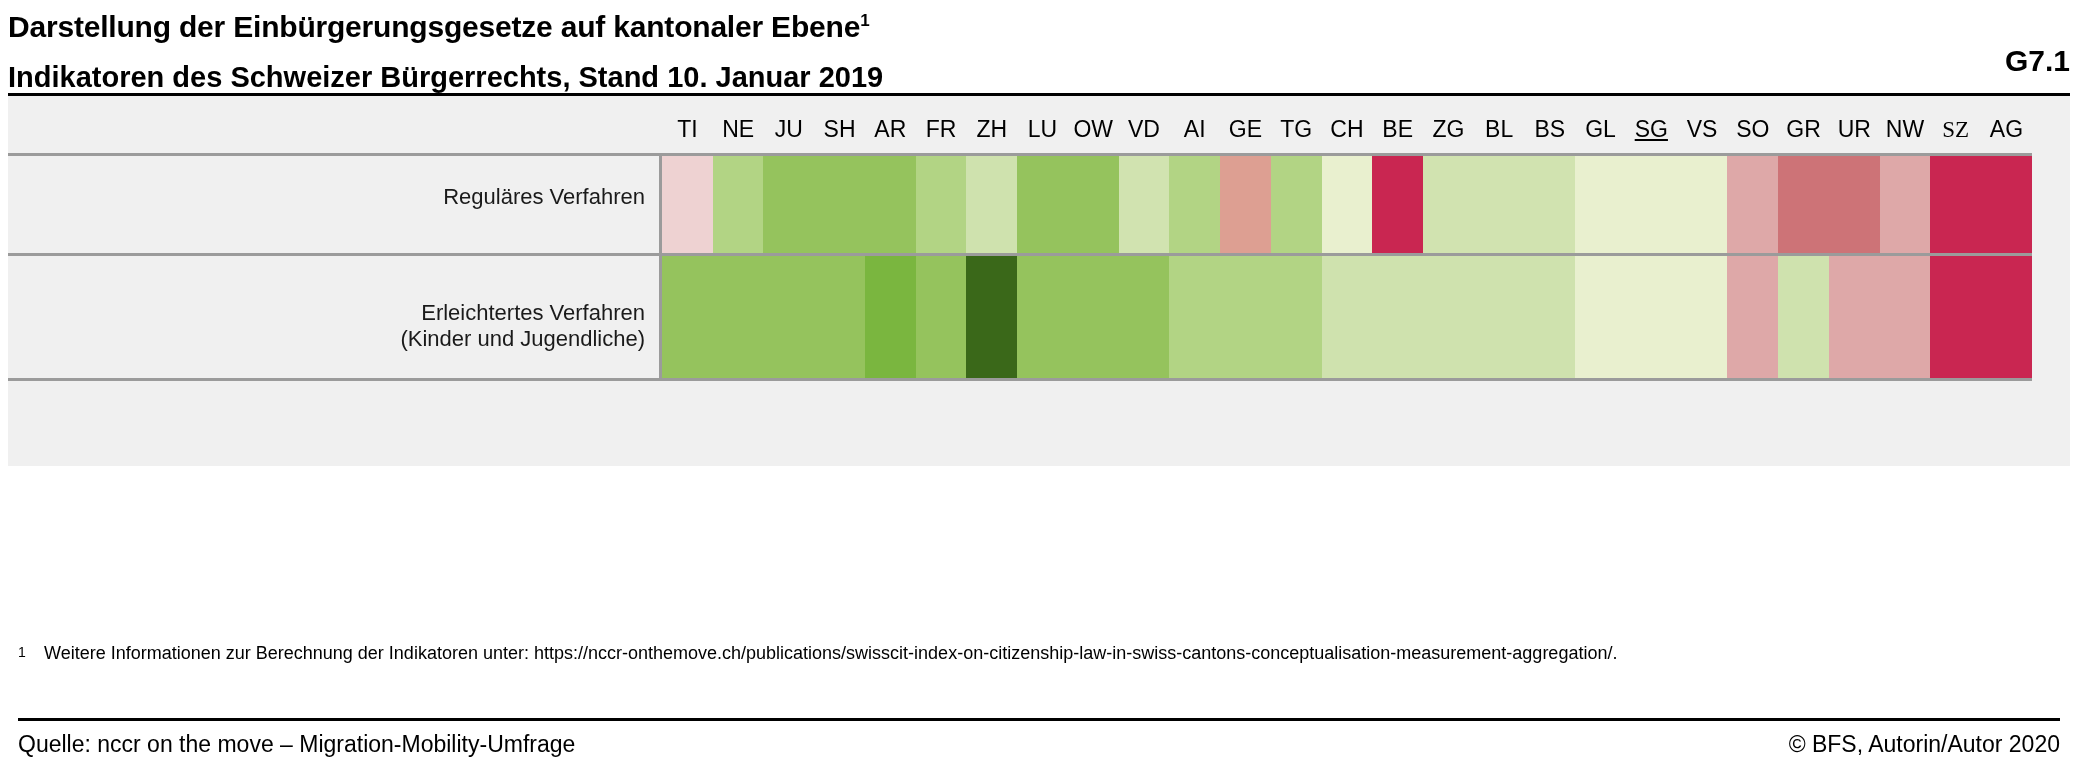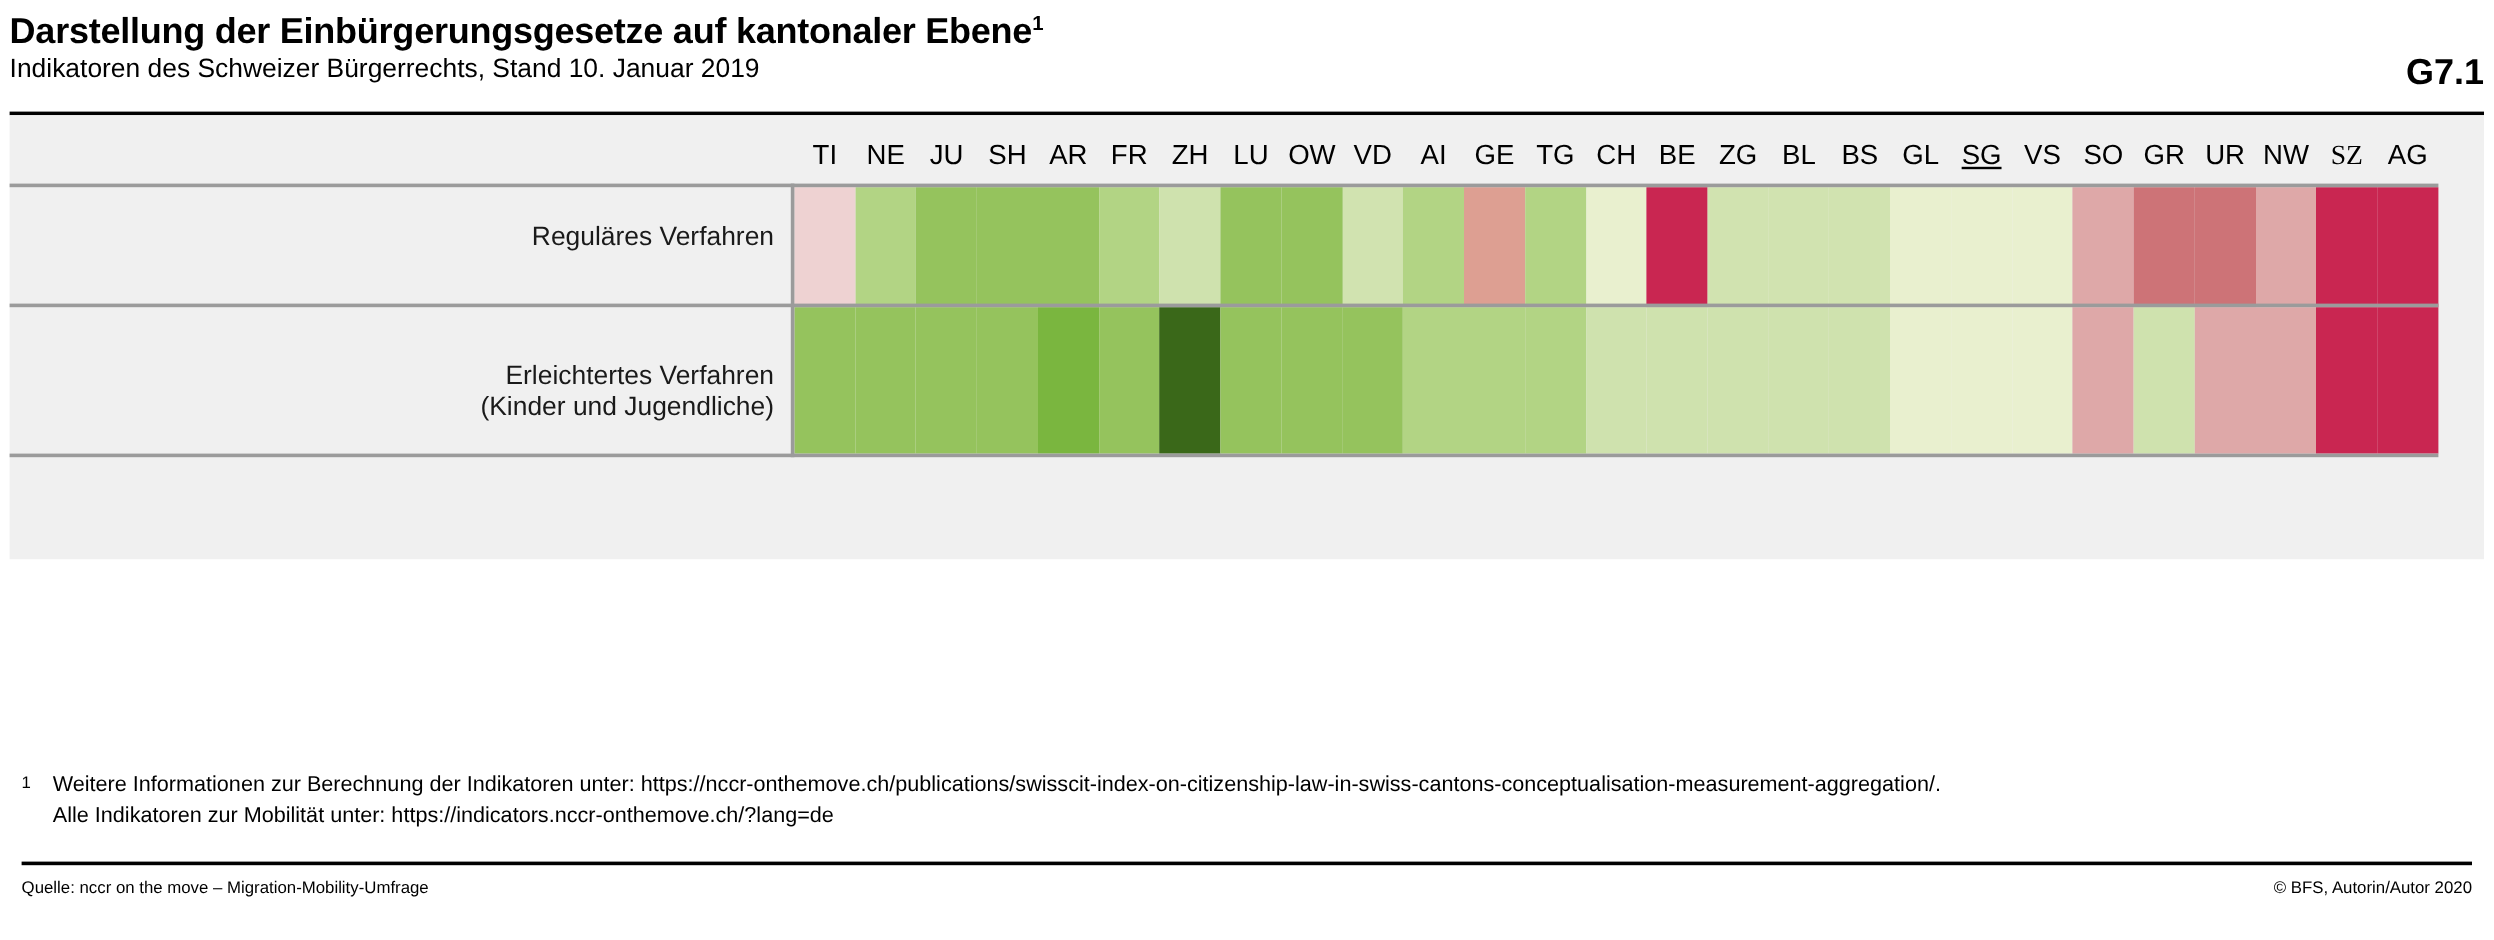--- a/index.html
+++ b/index.html
@@ -35,24 +35,24 @@
     letter-spacing: -0.2px;
     line-height: 1.12;
     white-space: nowrap;
   }
   .title sup {
     font-size: 17px;
     vertical-align: super;
     line-height: 0;
   }
   .subtitle {
-    font-size: 22px;
-    font-weight: normal;
+    font-size: 29px;
+    font-weight: bold;
     line-height: 1.15;
-    margin-top: 0;
+    margin-top: 17px;
     white-space: nowrap;
   }
   .chart-no {
     position: absolute;
     right: 0;
     top: 44px;
     font-size: 30px;
     font-weight: bold;
   }
   .rule-top {
@@ -178,21 +178,21 @@
     height: 3px;
     background: #000000;
   }
   .sourcebar {
     position: absolute;
     left: 18px;
     right: 18px;
     top: 731px;
     display: flex;
     justify-content: space-between;
-    font-size: 14px;
+    font-size: 23px;
   }
 </style>
 </head>
 <body>
 
 <div class="page">
 
   <div class="header">
     <div class="title"><span>Darstellung der Einbürgerungsgesetze auf kantonaler Ebene</span><sup>1</sup></div>
     <div class="subtitle">Indikatoren des Schweizer Bürgerrechts, Stand 10. Januar 2019</div>
@@ -303,21 +303,20 @@
         <div>Erleichtertes Verfahren</div>
         <div>(Kinder und Jugendliche)</div>
       </div>
   </div>
 
   <div class="footnotes">
     <div class="fn-row">
       <div class="fn-mark">1</div>
       <div class="fn-text">Weitere Informationen zur Berechnung der Indikatoren unter: https://nccr-onthemove.ch/publications/swisscit-index-on-citizenship-law-in-swiss-cantons-conceptualisation-measurement-aggregation/.</div>
     </div>
-    <div class="fn-text2">Alle Indikatoren zur Mobilität unter: https://indicators.nccr-onthemove.ch/?lang=de</div>
   </div>
 
   <div class="rule-bottom"></div>
 
   <div class="sourcebar">
     <div>Quelle: nccr on the move – Migration-Mobility-Umfrage</div>
     <div>© BFS, Autorin/Autor 2020</div>
   </div>
 
 </div>

